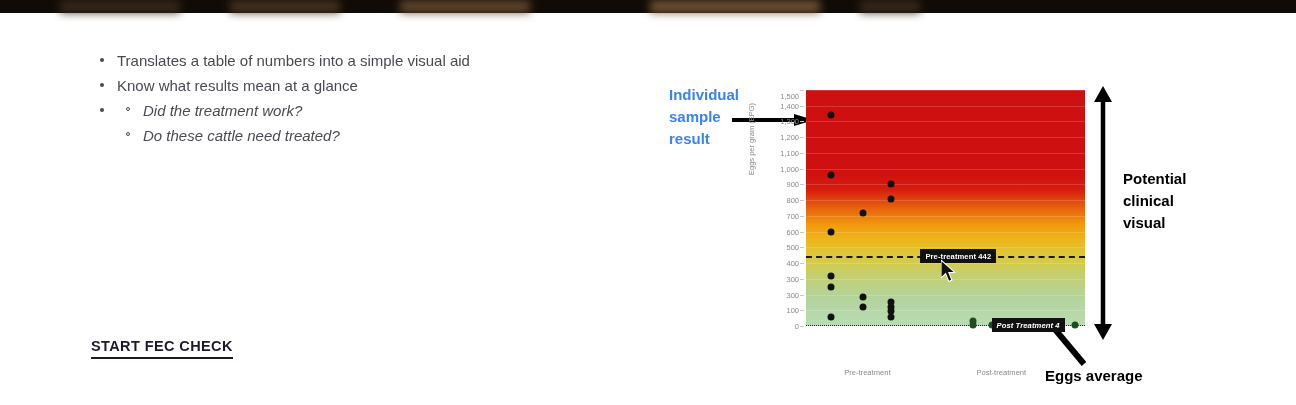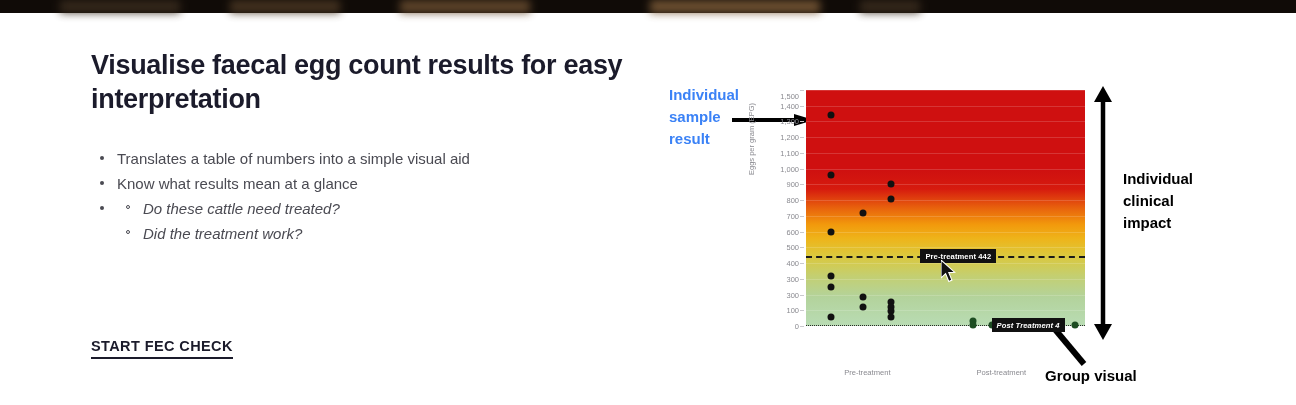--- a/index.html
+++ b/index.html
@@ -117,65 +117,64 @@
 
 <div id="hero-strip">
   <div class="blotch" style="left:60px;width:120px;background:#3a2c1e;"></div>
   <div class="blotch" style="left:230px;width:110px;background:#4b3723;"></div>
   <div class="blotch" style="left:400px;width:130px;background:#6b4e30;"></div>
   <div class="blotch" style="left:650px;width:170px;background:#7d5c38;"></div>
   <div class="blotch" style="left:860px;width:60px;background:#3a2c1e;"></div>
 </div>
 
 <div id="text-col">
-  <h1 id="page-title">Visualise faecal egg count results for easy interpretation</h1>
 
   <ul class="benefits">
     <li>
       <span class="bullet"></span>
       <span>Translates a table of numbers into a simple visual aid</span>
     </li>
     <li>
       <span class="bullet"></span>
       <span>Know what results mean at a glance</span>
     </li>
     <li>
       <span class="bullet"></span>
       <ul class="sub">
         <li>
           <span class="obullet"></span>
-          <span>Do these cattle need treated?</span>
+          <span>Did the treatment work?</span>
         </li>
         <li>
           <span class="obullet"></span>
-          <span>Did the treatment work?</span>
+          <span>Do these cattle need treated?</span>
         </li>
       </ul>
     </li>
   </ul>
 </div>
 
 <a id="cta" href="#">START FEC CHECK</a>
 
 <div id="figure">
 
   <div id="ann-individual">Individual sample result</div>
   <svg id="arrow-individual" viewBox="0 0 82 12">
     <line x1="0" y1="6" x2="66" y2="6" stroke="#000" stroke-width="4"></line>
     <polygon points="62,0 82,6 62,12" fill="#000"></polygon>
   </svg>
 
-  <div id="ann-potential">Individual clinical impact</div>
+  <div id="ann-potential">Potential clinical visual</div>
   <svg id="arrow-clinical" viewBox="0 0 22 254">
     <line x1="11" y1="12" x2="11" y2="242" stroke="#000" stroke-width="4.5"></line>
     <polygon points="11,0 20,16 2,16" fill="#000"></polygon>
     <polygon points="11,254 20,238 2,238" fill="#000"></polygon>
   </svg>
 
-  <div id="ann-group">Group visual</div>
+  <div id="ann-group">Eggs average</div>
   <svg id="arrow-group" viewBox="0 0 110 120">
     <line x1="104" y1="114" x2="22" y2="16" stroke="#000" stroke-width="6"></line>
     <polygon points="0,0 24,8 10,22" fill="#000"></polygon>
   </svg>
 
   <div id="ylabel">Eggs per gram (EPG)</div>
   <div id="yticks">
       <div class="t" style="top: 242px;">0</div>
       <div class="tk" style="top: 242px;"></div>
       <div class="t" style="top: 226.267px;">100</div>

